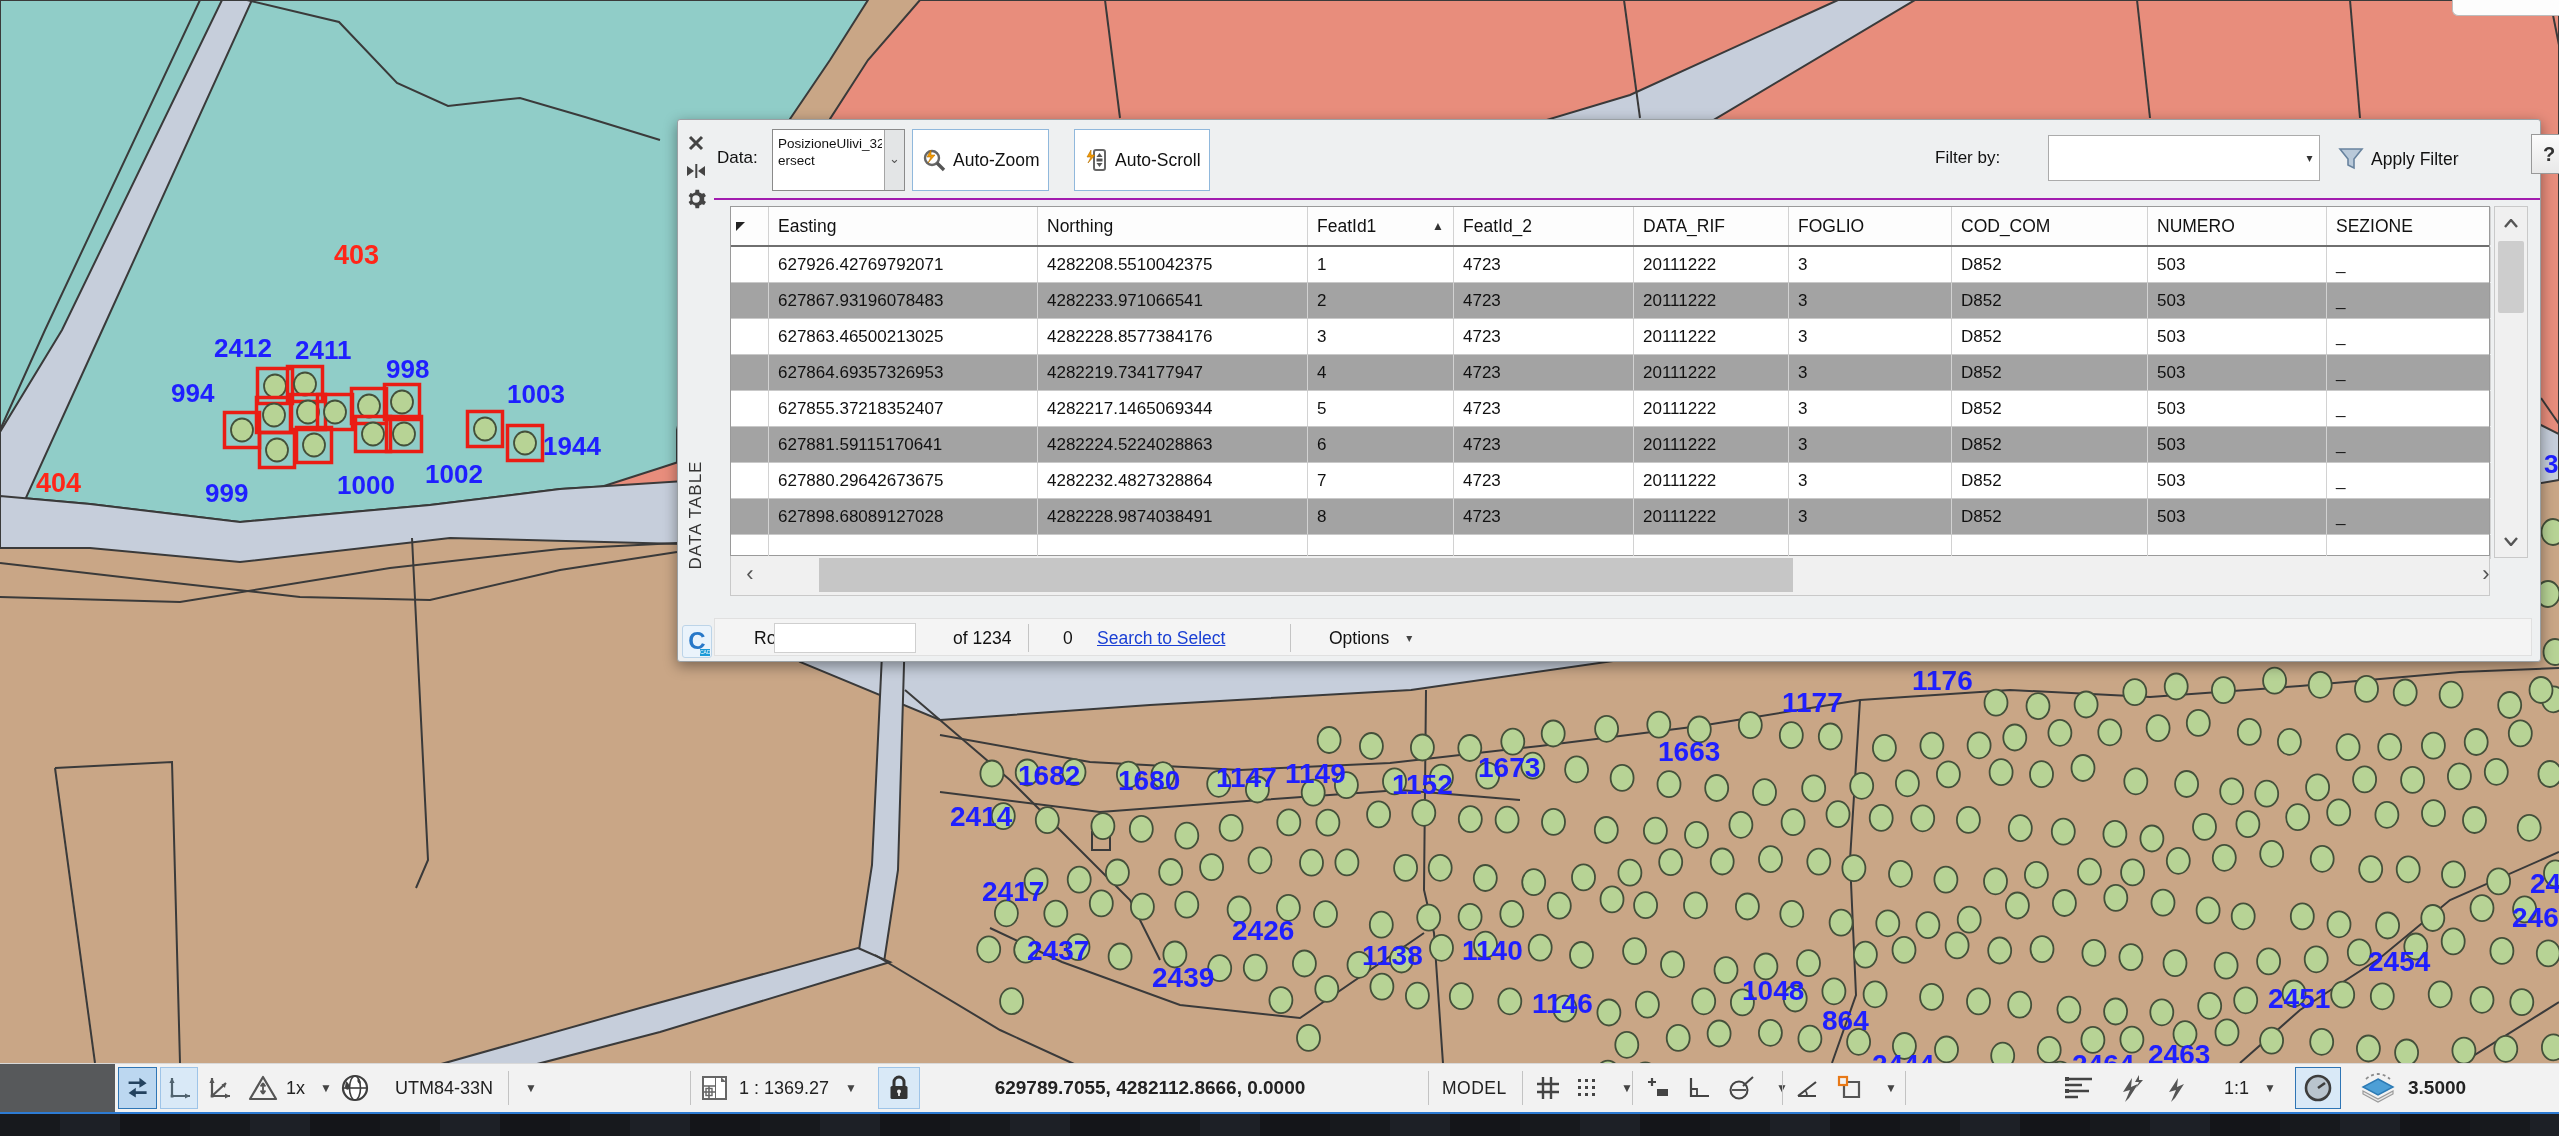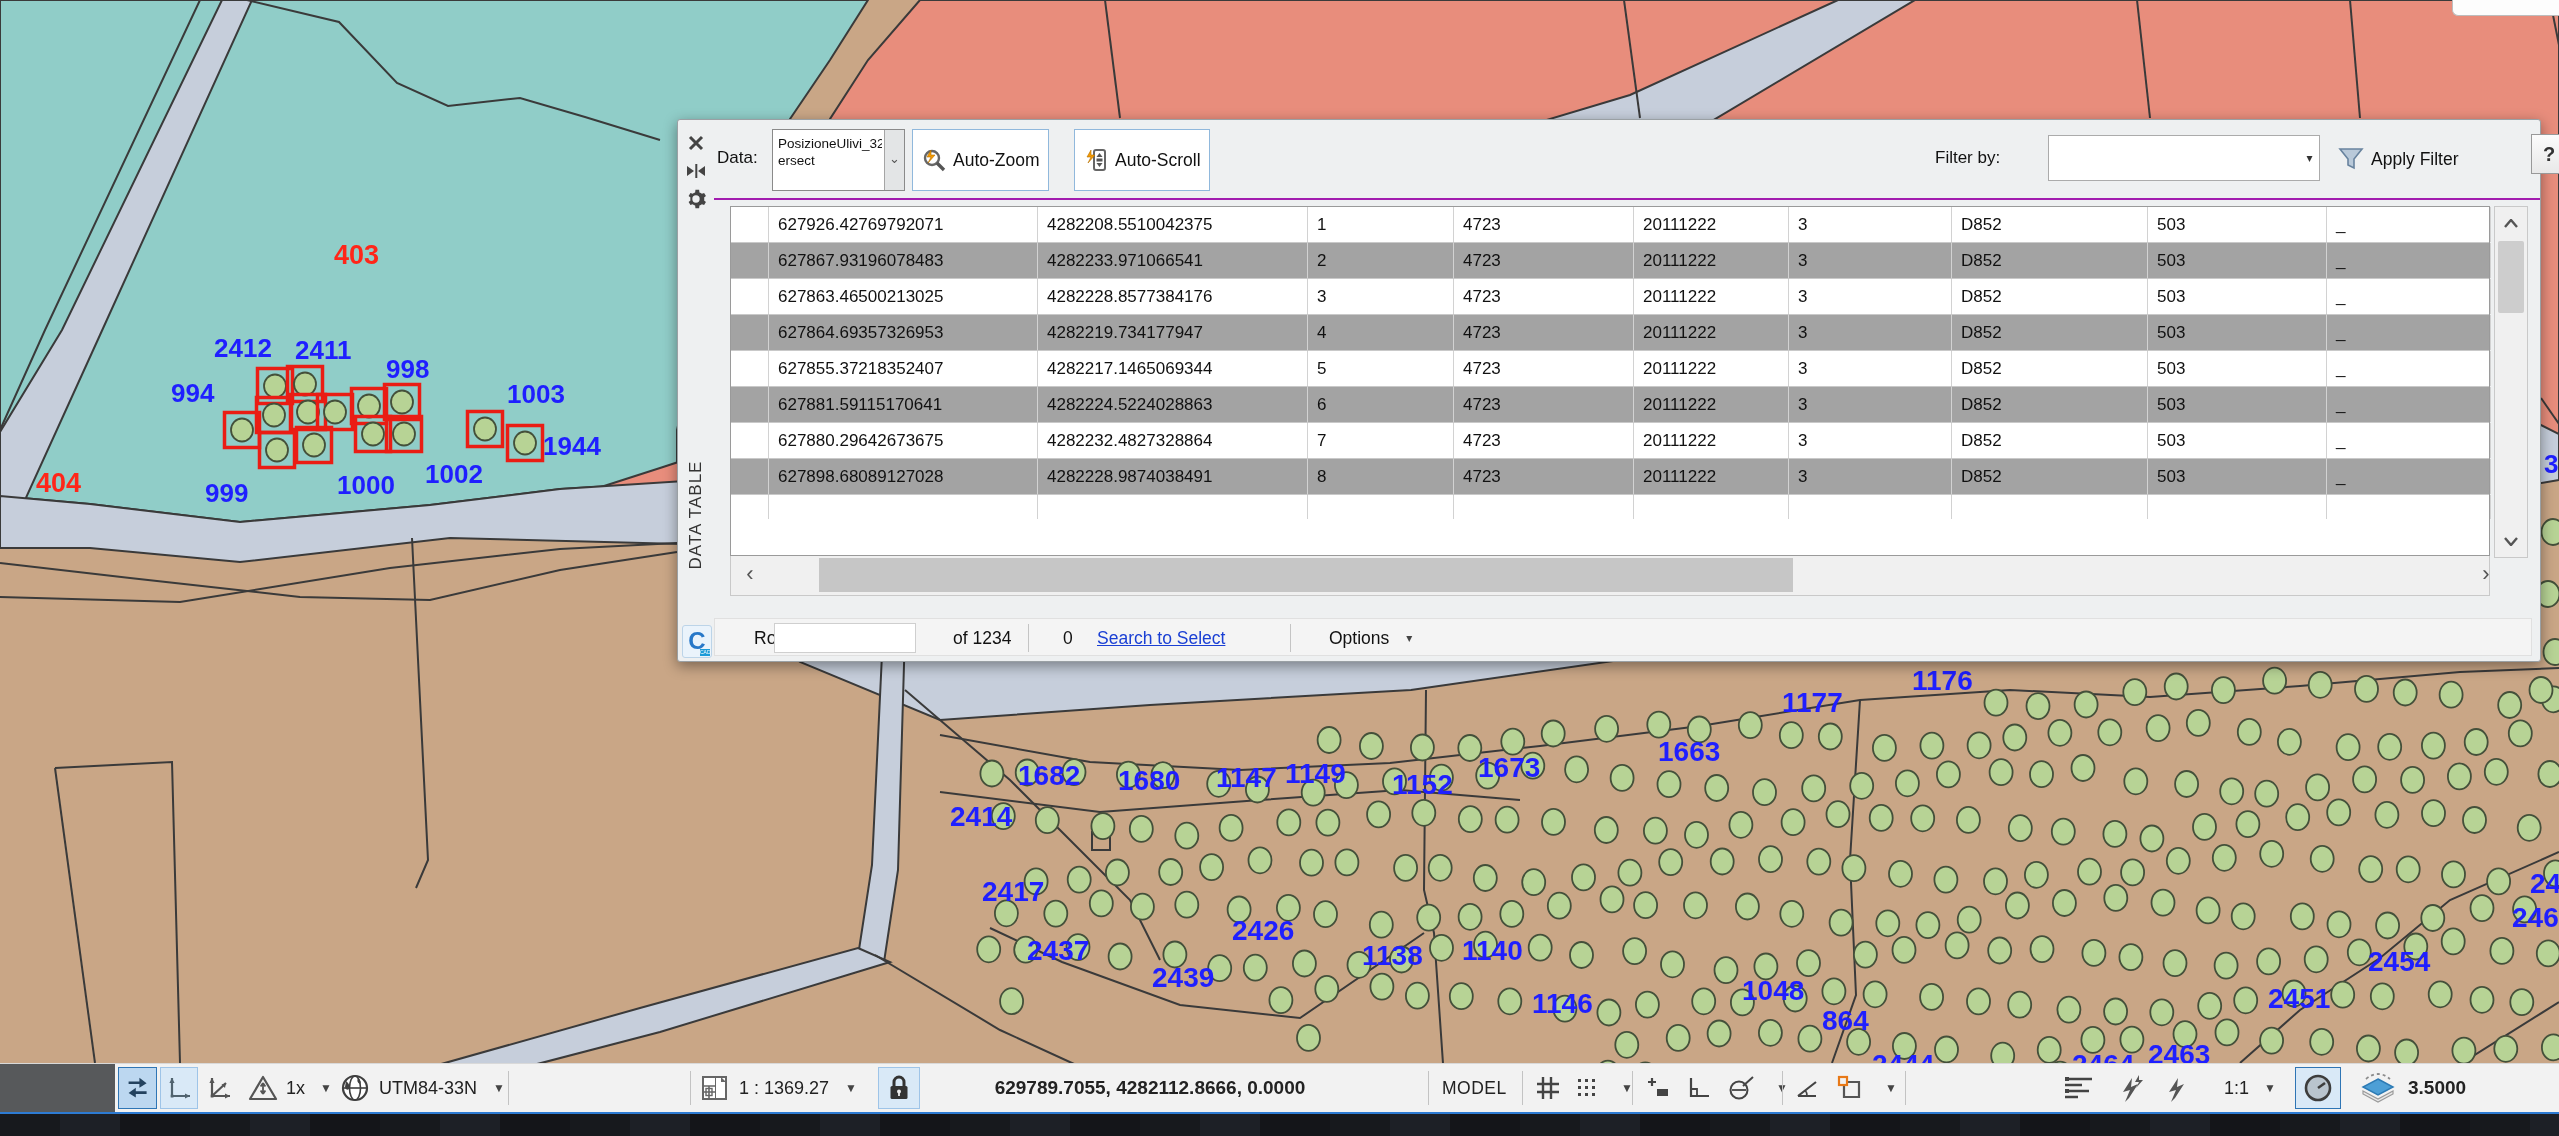--- a/index.html
+++ b/index.html
@@ -593,20 +593,34 @@
     <div class="tb-abs" id="apply-filter">
       <svg width="26" height="24" viewBox="0 0 26 24">
         <path d="M2,2 H24 L16,12 V21 L10,18 V12 Z" fill="#b9c9d9" stroke="#68839e" stroke-width="1.6"></path>
       </svg>
       <span>Apply Filter</span>
     </div>
     <div class="tb-abs" id="help-btn">?</div>
   </div>
 
   <div id="table-wrap">
+    <div class="trow" id="thead" style="grid-template-columns: 38px 269px 270px 146px 180px 155px 163px 196px 179px 164px;">
+          <div>
+            <div id="corner-glyph"></div>
+          </div>
+          <div>Easting</div>
+          <div>Northing</div>
+          <div>FeatId1<span class="sort-arrow">▲</span></div>
+          <div>FeatId_2</div>
+          <div>DATA_RIF</div>
+          <div>FOGLIO</div>
+          <div>COD_COM</div>
+          <div>NUMERO</div>
+          <div>SEZIONE</div>
+        </div>
     <div id="tbody">
           <div class="trow tbody-row" style="grid-template-columns: 38px 269px 270px 146px 180px 155px 163px 196px 179px 164px;">
             <div></div>
             <div>627926.42769792071</div>
             <div>4282208.5510042375</div>
             <div>1</div>
             <div>4723</div>
             <div>20111222</div>
             <div>3</div>
             <div>D852</div>
@@ -774,21 +788,21 @@
     </svg>
   </div>
   <div class="sb" style="left:248px;gap:8px">
     <svg width="30" height="28" viewBox="0 0 30 28">
       <path d="M15,3 L28,25 H2 Z" fill="none" stroke="#555" stroke-width="2.2" stroke-linejoin="round"></path>
       <path d="M15,9 V20 M15,9 L12.6,12.4 M15,9 L17.4,12.4 M15,20 L12.6,16.6 M15,20 L17.4,16.6" stroke="#555" stroke-width="1.8" fill="none"></path>
     </svg>
     <span class="sb-txt">1x</span>
     <span class="caret">▼</span>
   </div>
-  <div class="sb" style="left:340px;gap:9px">
+  <div class="sb" style="left:340px;gap:25px">
     <svg width="30" height="30" viewBox="0 0 30 30">
       <circle cx="15" cy="15" r="12" fill="#fff" stroke="#3f3f3f" stroke-width="2.2"></circle>
       <ellipse cx="15" cy="15" rx="5.5" ry="12" fill="none" stroke="#3f3f3f" stroke-width="1.6"></ellipse>
       <line x1="3" y1="15" x2="27" y2="15" stroke="#3f3f3f" stroke-width="1.6"></line>
       <path d="M6,8 Q11,12 9,16 Q6,18 5,14 Z M18,5 Q22,8 20,11 Q16,9 18,5 Z" fill="#3f3f3f"></path>
     </svg>
     <span class="sb-txt">UTM84-33N</span>
     <span class="caret">▼</span>
   </div>
   <div class="sb-sep" style="left:508px"></div>

